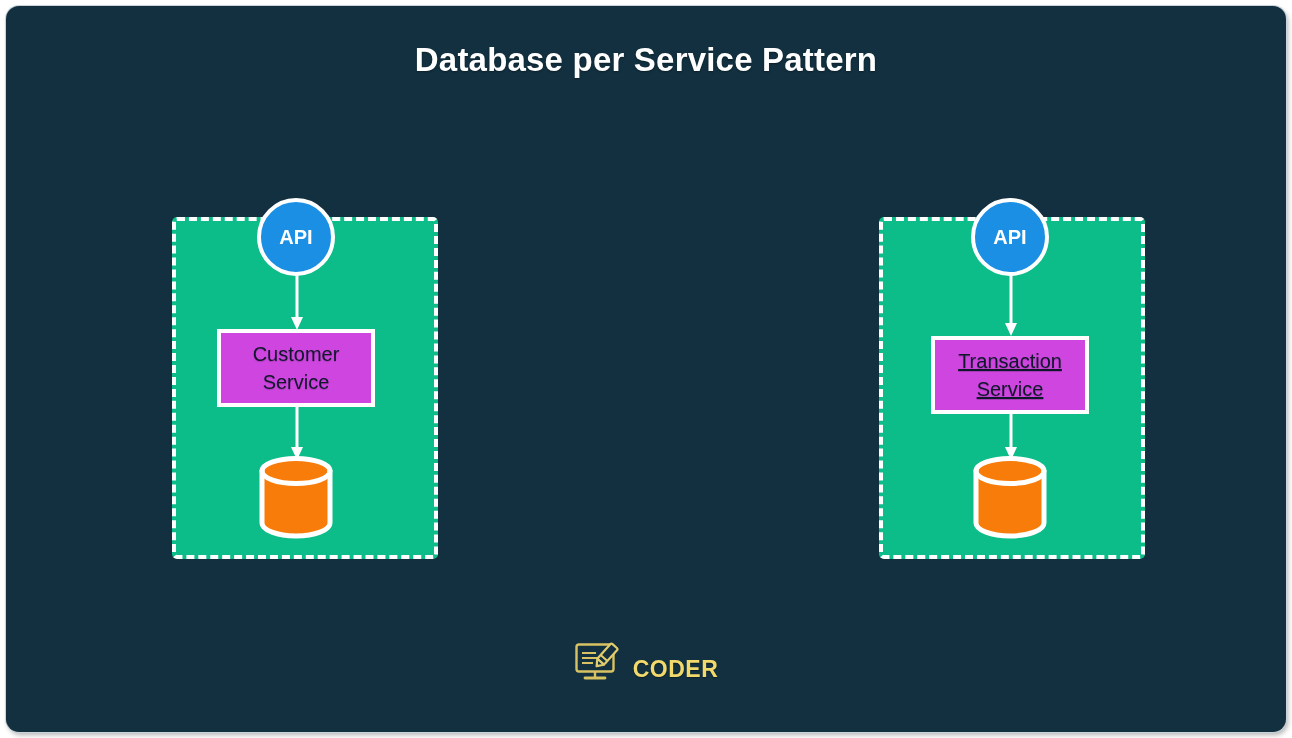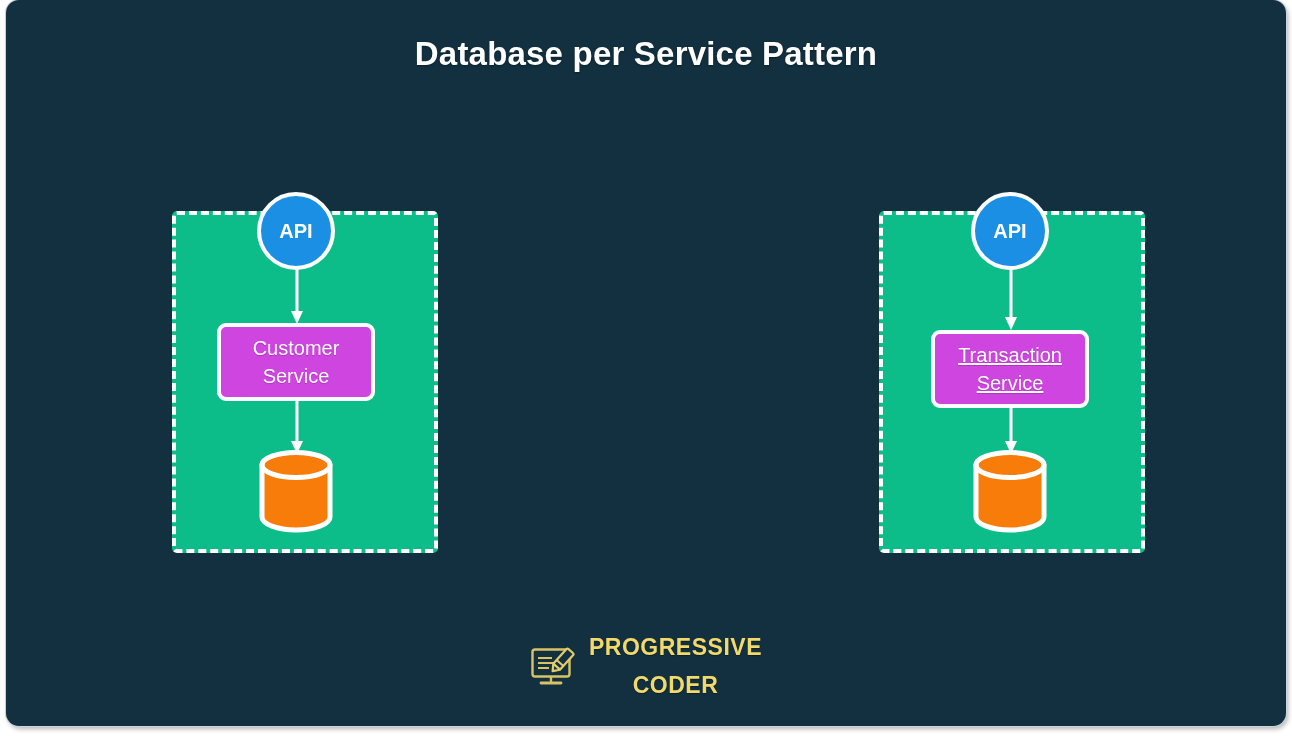--- a/index.html
+++ b/index.html
@@ -14,21 +14,21 @@
     width: 1292px;
     height: 738px;
     overflow: hidden;
     background: #ffffff;
   }
 
   
   .panel {
     position: absolute;
     left: 6px;
-    top: 0;
+    top: 6px;
     width: 1280px;
     height: 726px;
     background: #12303f;
     border-radius: 13px;
     box-shadow: 0 0 0 1px #c9d4da, 2px 3px 5px rgba(0,0,0,0.30);
     overflow: hidden;
   }
 
   
   .title {
@@ -77,27 +77,27 @@
   #api-customer    { left: 251px; top: 192px; }
   #api-transaction { left: 965px; top: 192px; }
 
   
   .service-box {
     position: absolute;
     width: 158px;
     height: 78px;
     background: #ce45e0;
     border: 4px solid #ffffff;
-    border-radius: 9px;
+    border-radius: 0;
     box-sizing: border-box;
     display: flex;
     flex-direction: column;
     align-items: center;
     justify-content: center;
-    color: #ffffff;
+    color: #0f172a;
     font-size: 20px;
     line-height: 1.42;
     text-align: center;
     z-index: 5;
     text-shadow: 0 1px 1px rgba(0,0,0,0.18);
   }
   #svc-customer    { left: 211px; top: 323px; }
   #svc-transaction { left: 925px; top: 330px; text-decoration: underline; }
 
   
@@ -226,19 +226,18 @@
           <line x1="21" y1="30" x2="21" y2="35" stroke="#d8c263" stroke-width="2.4"></line>
           <line x1="11" y1="36" x2="31" y2="36" stroke="#d8c263" stroke-width="2.8" stroke-linecap="round"></line>
           <g transform="rotate(42 30 16)">
             <rect x="25.5" y="0" width="9" height="21" rx="1.6" fill="#12303f" stroke="#e2cc6d" stroke-width="2.2"></rect>
             <line x1="25.5" y1="16" x2="34.5" y2="16" stroke="#e2cc6d" stroke-width="2"></line>
             <polygon points="25.5,21 34.5,21 30,27" fill="#12303f" stroke="#e2cc6d" stroke-width="2.2" stroke-linejoin="round"></polygon>
           </g>
         </svg>
       </span>
       <span class="logo-text">
-        <span class="logo-line1">PROGRESSIVE</span>
         <span class="logo-line2">CODER</span>
       </span>
     </div>
 
   </div>
 </div>
 
 </body></html>

